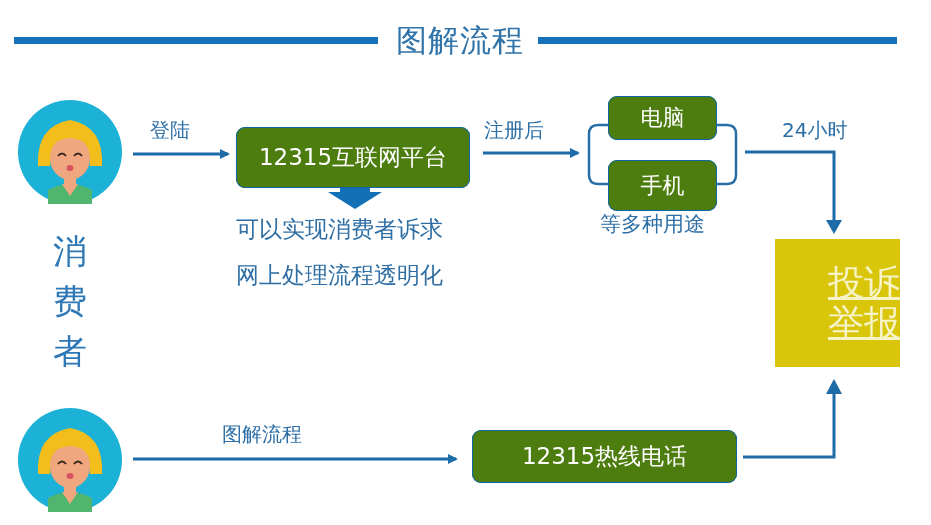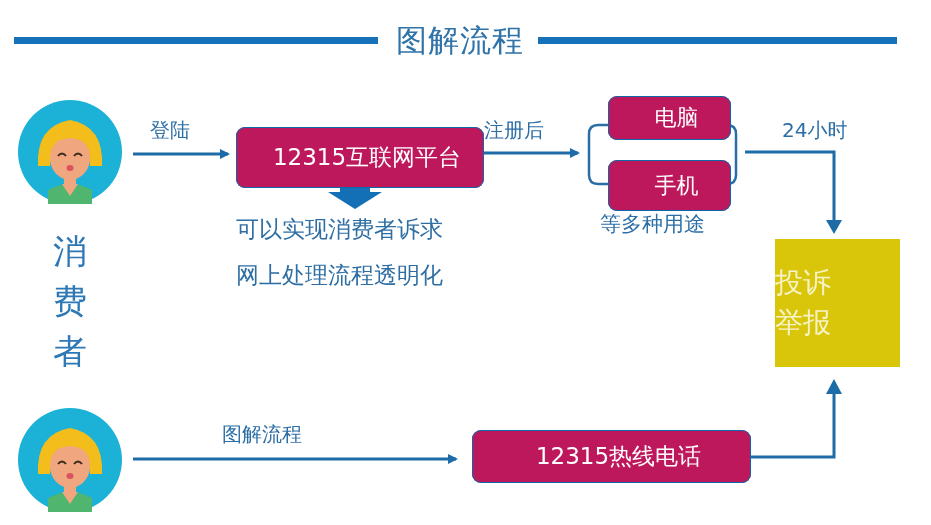--- a/index.html
+++ b/index.html
@@ -1,24 +1,24 @@
 <!DOCTYPE html>
 <html><head>
 <meta charset="utf-8">
 <style>
   html,body{margin:0;padding:0;background:#ffffff;}
   body{width:931px;height:525px;position:relative;overflow:hidden;font-family:"DejaVu Sans","Liberation Sans",sans-serif;}
   .abs{position:absolute;}
   .title-bar{position:absolute;height:7px;background:#1671b8;top:37px;}
   .title{position:absolute;left:380px;top:18px;width:160px;text-align:center;font-size:31px;color:#2f73a8;letter-spacing:1px;line-height:44px;}
   .label{position:absolute;font-size:20px;color:#2c6ea6;line-height:24px;white-space:nowrap;}
-  .box{position:absolute;background:#be185d;color:#ffffff;border-radius:9px;display:flex;align-items:center;justify-content:center;font-size:23px;white-space:nowrap;box-shadow:0 0 0 1px #0f66a8 inset;padding-left:14px;}
+  .box{position:absolute;background:#4d7c0f;color:#ffffff;border-radius:9px;display:flex;align-items:center;justify-content:center;font-size:23px;white-space:nowrap;box-shadow:0 0 0 1px #0f66a8 inset;}
   .desc{position:absolute;font-size:23px;color:#2e6ea3;line-height:34px;white-space:nowrap;}
   .vert{position:absolute;font-size:34px;color:#2e78b6;line-height:50px;width:60px;text-align:center;}
-  .yellow{position:absolute;background:#d9c50a;color:#f6f3c6;display:flex;align-items:flex-start;justify-content:center;flex-direction:column;font-size:28px;line-height:40px;}
+  .yellow{position:absolute;background:#d9c50a;color:#f6f3c6;display:flex;align-items:flex-end;justify-content:center;flex-direction:column;font-size:36px;line-height:40px;text-decoration:underline;}
   svg{position:absolute;left:0;top:0;}
 </style>
 </head>
 <body>
 
 <svg width="931" height="525">
   <defs>
     <marker id="ah" markerWidth="10" markerHeight="10" refX="8" refY="5" orient="auto" markerUnits="userSpaceOnUse">
       <path d="M0,0 L10,5 L0,10 Z" fill="#1d6ca8"></path>
     </marker>

